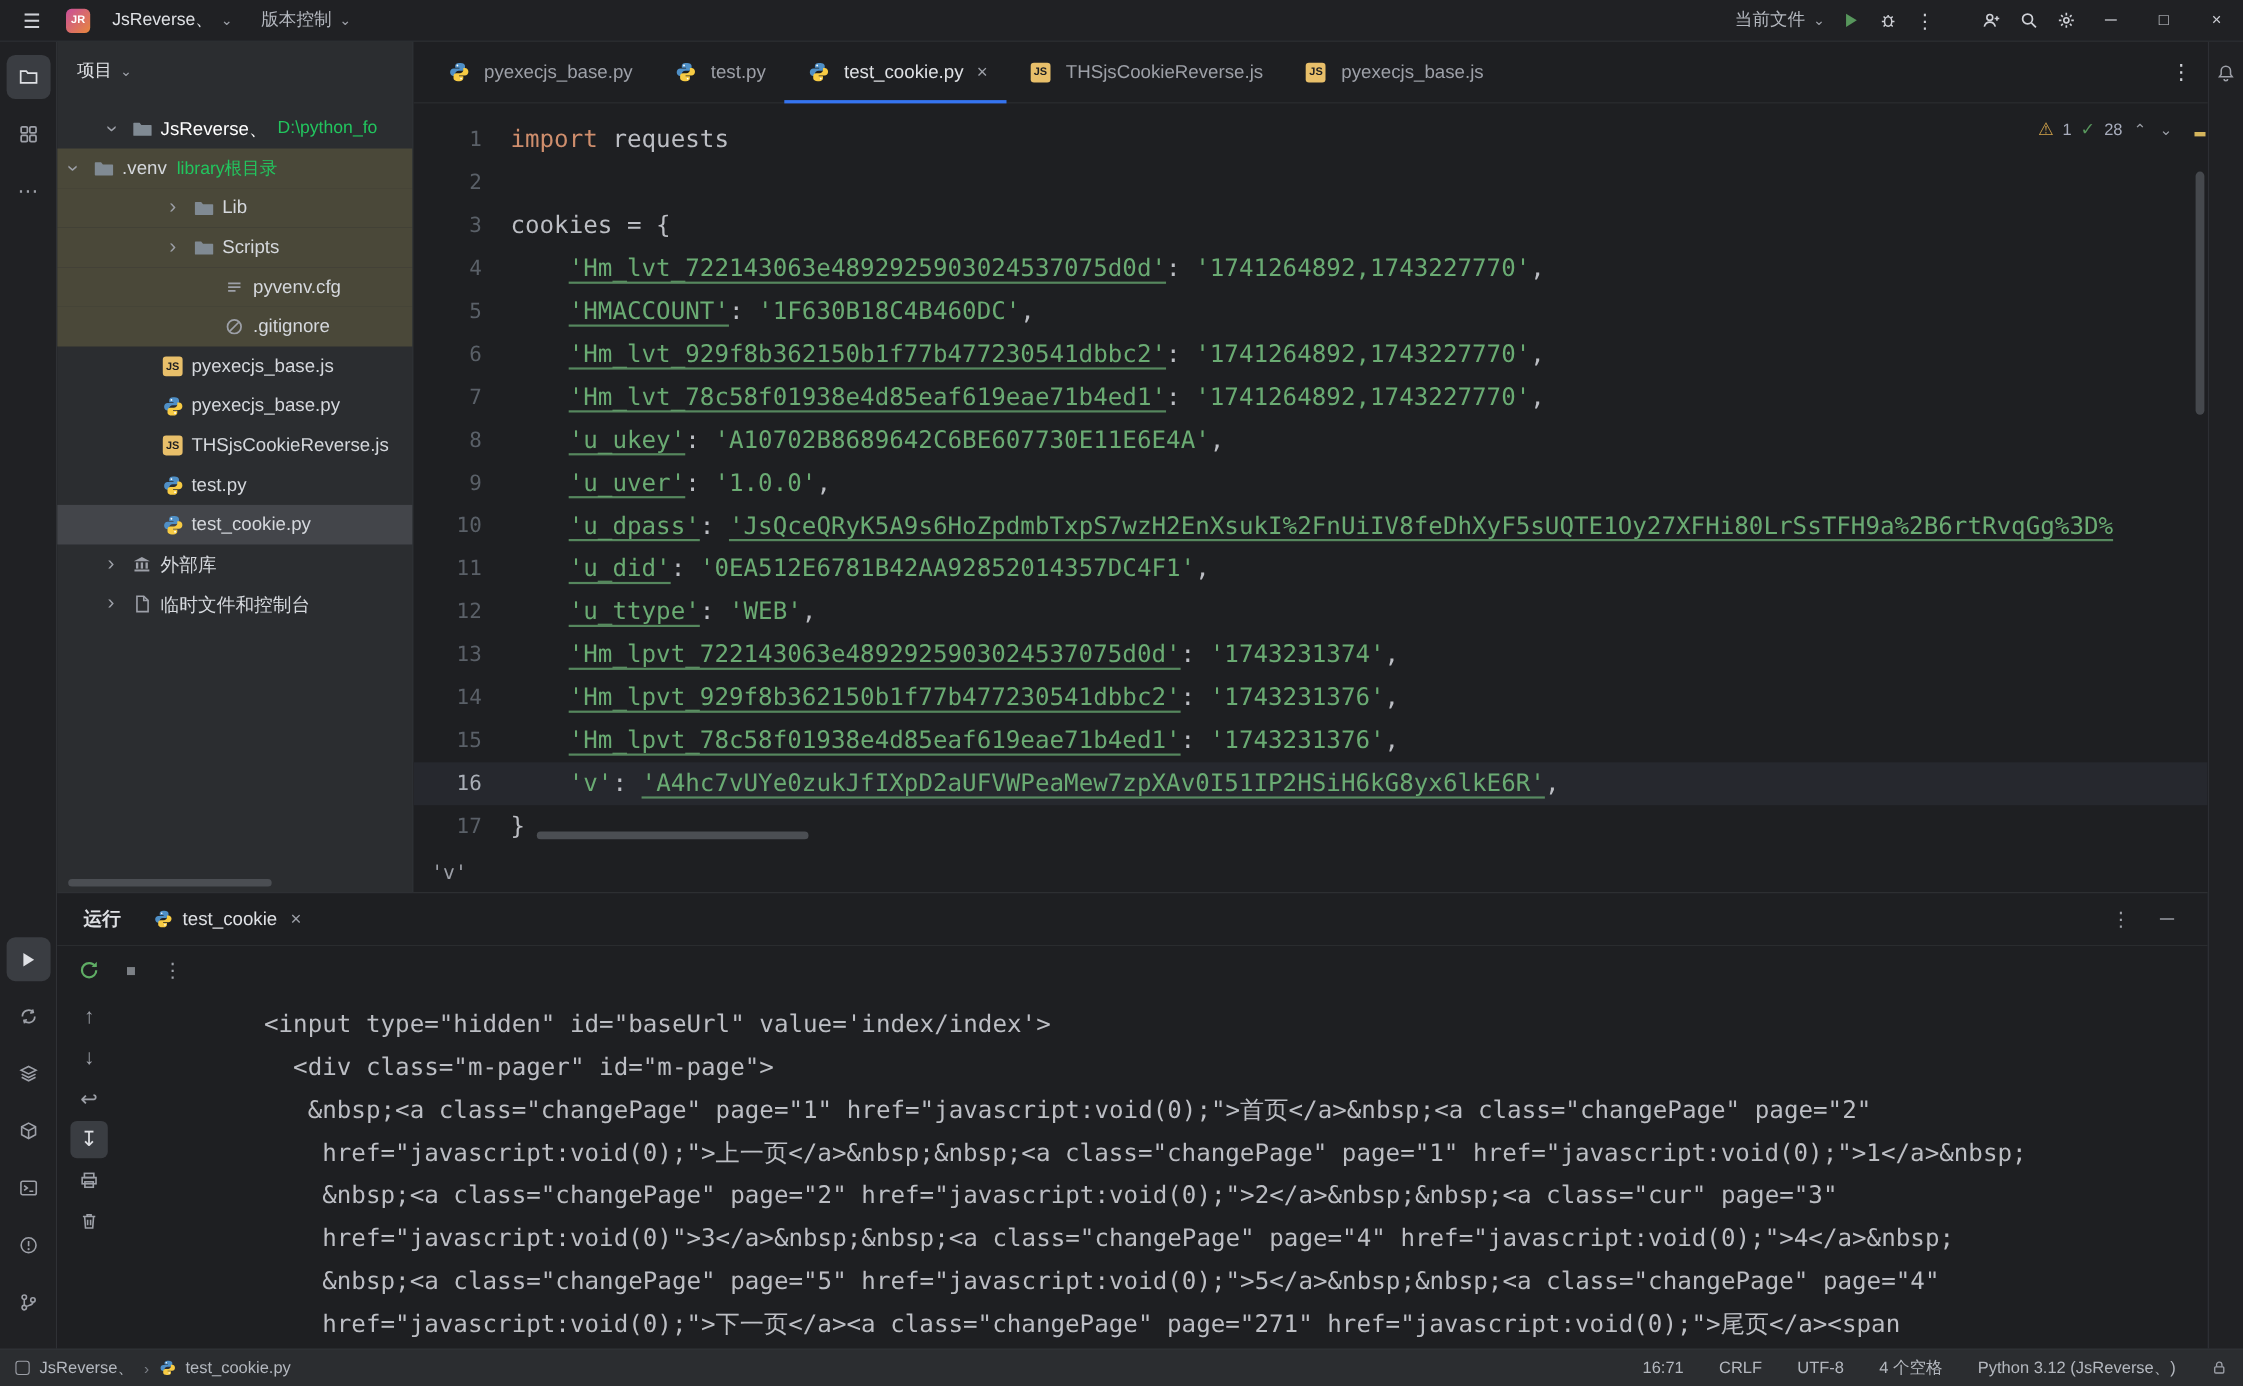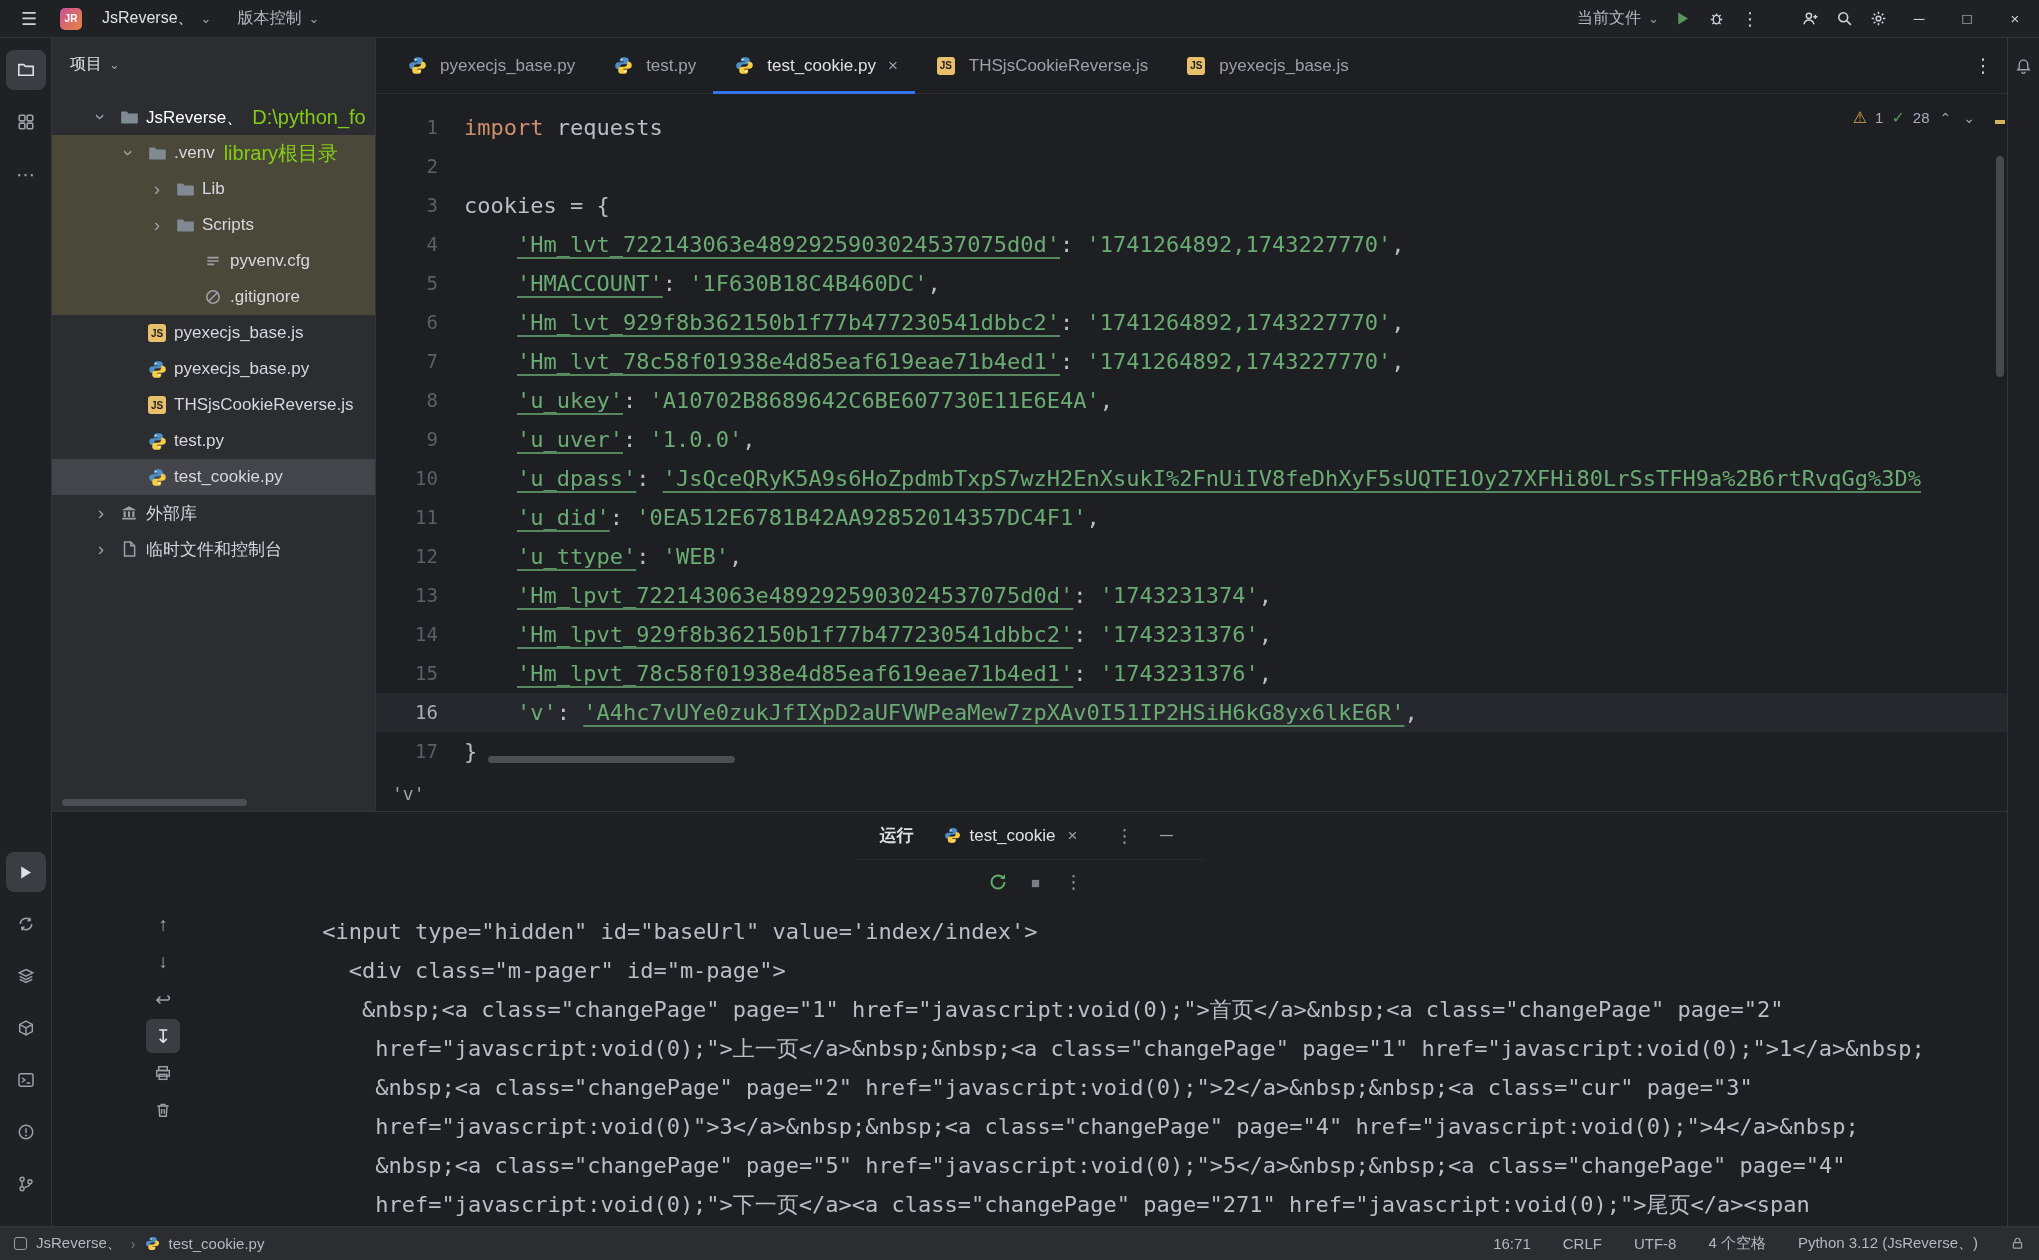--- a/index.html
+++ b/index.html
@@ -35,21 +35,21 @@
   .proj-header{display:flex;align-items:center;gap:7px;padding:16px 18px 10px;font-size:16px;color:#dfe1e5;}
   .tree{padding-top:14px;}
   .tree-row{height:36px;display:flex;align-items:center;font-size:17px;color:#d5d8dd;white-space:nowrap;cursor:default;}
   .tree-row.hl-library{background:#4a4839;}
   .tree-row.hl-selected{background:#43454a;}
   .tree-chev{width:28px;flex:none;text-align:center;color:#9da0a8;font-size:19px;display:inline-block;}
   .tree-chev.open{transform:rotate(90deg);}
   .tree-icon{width:28px;flex:none;display:grid;place-items:center;}
   .tree-label{margin-left:3px;}
   .tree-label.b{color:#ffffff;}
-  .tree-annot{color:#84cc16;margin-left:9px;font-size:20px;}
+  .tree-annot{color:#22c55e;margin-left:9px;font-size:16px;}
   .proj-hscroll{position:absolute;left:10px;bottom:5px;width:185px;height:7px;border-radius:4px;background:#4b4e53;}
   .js-badge{width:18px;height:18px;border-radius:3px;background:#e8bf6a;color:#1e1f22;font-size:10px;font-weight:bold;display:grid;place-items:center;font-family:"Liberation Sans",sans-serif;}
 
   
   .editor{flex:1;display:flex;flex-direction:column;min-width:0;background:#1e1f22;position:relative;}
   .tabbar{height:56px;flex:none;display:flex;align-items:stretch;padding-left:10px;border-bottom:1px solid #2c2e31;}
   .tab{display:flex;align-items:center;gap:9px;padding:0 17px;font-size:17px;color:#9da0a8;position:relative;cursor:default;}
   .tab.active{color:#dfe1e5;}
   .tab.active::after{content:"";position:absolute;left:0;right:0;bottom:-1px;height:3px;background:#3574f0;}
   .tab-close{color:#9da0a8;font-size:17px;margin-left:3px;}
@@ -68,21 +68,21 @@
   .inspections{position:absolute;top:14px;right:30px;display:flex;align-items:center;gap:8px;font-size:15px;color:#a8adbd;}
   .warn-ic{color:#d5a54b;font-size:16px;}
   .check-ic{color:#57965c;font-size:16px;}
   .insp-chev{color:#9da0a8;font-size:14px;padding:0 2px;}
   .hscroll{position:absolute;left:112px;top:662px;width:247px;height:7px;background:#4b4e53;border-radius:4px;}
   .vscroll{position:absolute;right:3px;top:62px;width:8px;height:221px;background:#45484d;border-radius:4px;}
   .stripe-mark{position:absolute;right:2px;top:26px;width:10px;height:4px;background:#d5b55c;}
   .breadcrumbs{height:36px;flex:none;display:flex;align-items:center;padding-left:16px;font-family:"DejaVu Sans Mono",monospace;font-size:18px;color:#9da0a8;}
 
   
-  .runpanel{flex:1;display:flex;flex-direction:column;background:#1e1f22;border-top:1px solid #313438;min-height:0;align-items:center;}
+  .runpanel{flex:1;display:flex;flex-direction:column;background:#1e1f22;border-top:1px solid #313438;min-height:0;}
   .run-tabs{height:48px;flex:none;display:flex;align-items:center;padding-left:24px;gap:30px;border-bottom:1px solid #2a2c2f;}
   .run-title{font-size:17px;color:#dfe1e5;font-weight:600;}
   .run-tab{display:flex;align-items:center;gap:9px;font-size:17px;color:#dfe1e5;height:100%;}
   .run-tabs-right{margin-left:auto;display:flex;align-items:center;gap:8px;margin-right:20px;color:#ced0d6;}
   .run-toolbar{height:44px;flex:none;display:flex;align-items:center;padding-left:12px;gap:4px;}
   .rbtn{width:34px;height:34px;display:grid;place-items:center;border-radius:6px;color:#9da0a8;font-size:18px;}
   .stop-glyph{color:#7c8086;font-size:15px;}
   .run-body{flex:1;display:flex;min-height:0;}
   .run-side{width:58px;flex:none;display:flex;flex-direction:column;align-items:center;gap:3px;padding-top:4px;}
   .run-side .rbtn{width:34px;height:34px;font-size:19px;}
@@ -256,21 +256,21 @@
             <div class="tree-row" style="padding-left:35px">
               <span class="tree-chev open">›</span>
               <span class="tree-icon">
                 <svg width="19" height="19" viewBox="0 0 16 16">
                   <path fill="#808a93" d="M1.5 3h4.3l1.4 1.7h7.3c.3 0 .5.2.5.5v7.3c0 .3-.2.5-.5.5H1.5c-.3 0-.5-.2-.5-.5V3.5c0-.3.2-.5.5-.5z"></path>
                 </svg>
               </span>
               <span class="tree-label b">JsReverse、</span>
               <span class="tree-annot">D:\python_fo</span>
             </div>
-            <div class="tree-row hl-library" style="padding-left:63px">
+            <div class="tree-row hl-library" style="">
               <span class="tree-chev open">›</span>
               <span class="tree-icon">
                 <svg width="19" height="19" viewBox="0 0 16 16">
                   <path fill="#808a93" d="M1.5 3h4.3l1.4 1.7h7.3c.3 0 .5.2.5.5v7.3c0 .3-.2.5-.5.5H1.5c-.3 0-.5-.2-.5-.5V3.5c0-.3.2-.5.5-.5z"></path>
                 </svg>
               </span>
               <span class="tree-label">.venv</span>
               <span class="tree-annot">library根目录</span>
             </div>
             <div class="tree-row hl-library" style="padding-left:91px">

